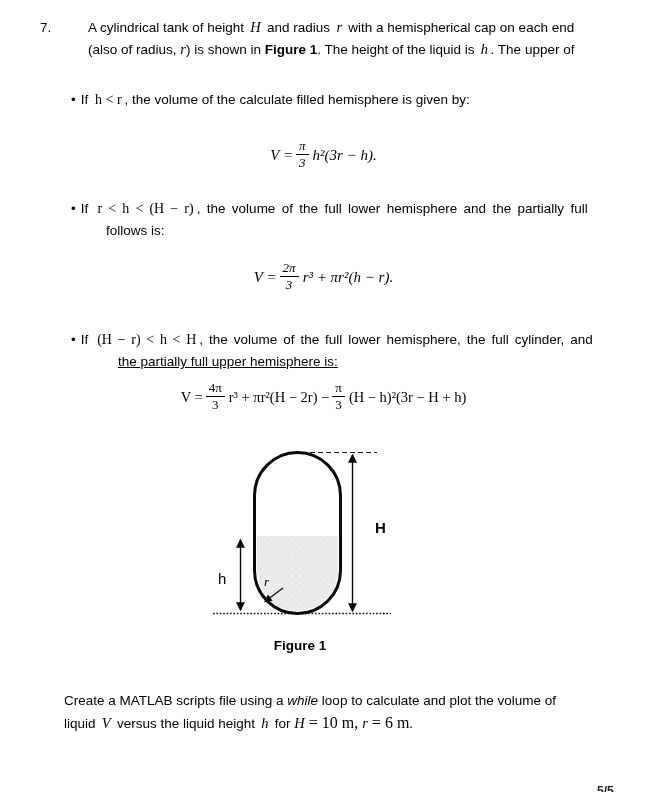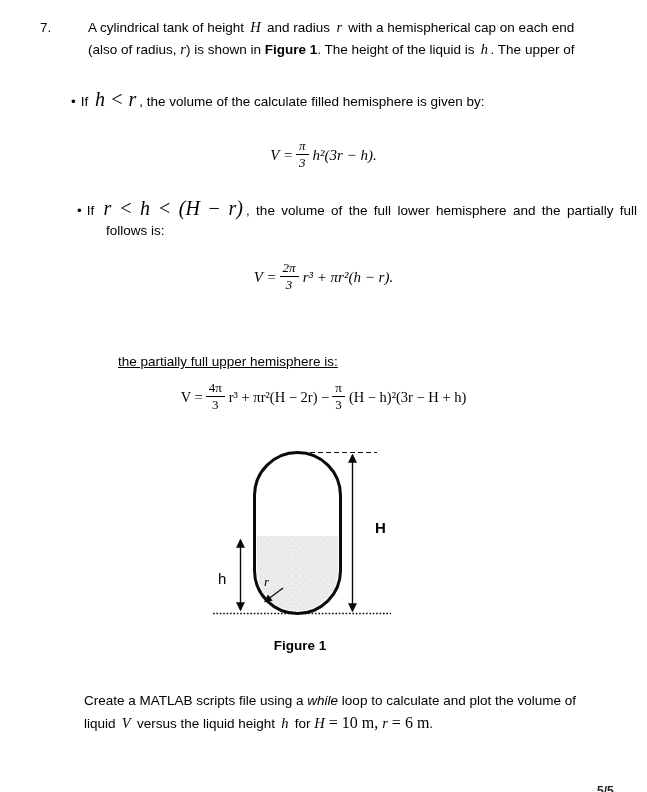--- a/index.html
+++ b/index.html
@@ -1,31 +1,31 @@
 <!DOCTYPE html>
 <html><head>
 <meta charset="utf-8">
 <style>
   html,body{margin:0;padding:0;background:#fff;}
   .page{position:relative;width:647px;height:792px;background:#ffffff;overflow:hidden;
         color:#000;font-family:"Liberation Sans",sans-serif;font-size:13.5px;}
   .line{white-space:nowrap;line-height:21.5px;}
   .pnum{position:absolute;left:40px;top:17px;line-height:21.5px;}
   .intro{position:absolute;left:88px;top:17px;width:520px;}
-  .outro{position:absolute;left:84px;top:690px;width:520px;}
+  .outro{position:absolute;left:64px;top:690px;width:520px;}
   .mi{font-family:"Liberation Serif",serif;font-style:italic;font-size:14.5px;}
   .ms{font-family:"Liberation Serif",serif;font-size:16px;}
   .sp{margin:0 2.5px;}
   .bold{font-weight:bold;}
   .iti{font-style:italic;}
-  .math{font-family:"Liberation Serif",serif;font-style:italic;font-size:20px;margin:0 3px;}
+  .math{font-family:"Liberation Serif",serif;font-size:14px;margin:0 3px;}
   .bullet{position:absolute;left:71px;width:512px;line-height:21.5px;white-space:nowrap;}
   .dot{margin-right:5px;}
   .b1{top:89px;}
-  .b2{top:198px;word-spacing:2.6px;margin-left:6px;}
+  .b2{top:198px;word-spacing:2.6px;}
   .b2c{position:absolute;left:106px;top:220px;line-height:21.5px;white-space:nowrap;}
   .b3{top:329px;word-spacing:2.2px;}
   .b3c{position:absolute;left:118px;top:351px;line-height:21.5px;white-space:nowrap;text-decoration:underline;}
   .formula{position:absolute;left:40px;width:567px;text-align:center;white-space:nowrap;
            font-family:"Liberation Serif",serif;font-size:15px;font-style:italic;}
   .formula.upright{font-style:normal;font-size:14.5px;}
   .f1{top:141px;}
   .f2{top:263px;}
   .f3{top:383px;}
   .frac{display:inline-block;vertical-align:middle;text-align:center;margin:0 4px 0 3px;
@@ -54,20 +54,21 @@
 
   <div class="bullet b1"><span class="dot">•</span><span>If </span><span class="math">h &lt; r</span><span>, the volume of the calculate filled hemisphere is given by:</span></div>
 
   <div class="formula f1"><span>V =</span><span class="frac"><span class="num">π</span><span class="den">3</span></span><span>h²(3r − h).</span></div>
 
   <div class="bullet b2"><span class="dot">•</span><span>If </span><span class="math">r &lt; h &lt; (H − r)</span><span>, the volume of the full lower hemisphere and the partially full</span></div>
   <div class="b2c"><span>follows is:</span></div>
 
   <div class="formula f2"><span>V =</span><span class="frac"><span class="num">2π</span><span class="den">3</span></span><span>r³ + πr²(h − r).</span></div>
 
+  <div class="bullet b3"><span class="dot">•</span><span>If </span><span class="math">(H − r) &lt; h &lt; H</span><span>, the volume of the full lower hemisphere, the full cylinder, and</span></div>
   <div class="b3c"><span>the partially full upper hemisphere is:</span></div>
 
   <div class="formula f3 upright"><span>V =</span><span class="frac"><span class="num">4π</span><span class="den">3</span></span><span>r³ + πr²(H − 2r) −</span><span class="frac"><span class="num">π</span><span class="den">3</span></span><span>(H − h)²(3r − H + h)</span></div>
 
   <svg class="fig" viewBox="190 440 250 186">
     <defs>
       <pattern id="speckle" width="7" height="7" patternUnits="userSpaceOnUse">
         <rect width="7" height="7" fill="#ececec"></rect>
         <circle cx="2" cy="2" r="0.8" fill="#d9d9d9"></circle>
         <circle cx="5.2" cy="5" r="0.7" fill="#e0e0e0"></circle>

